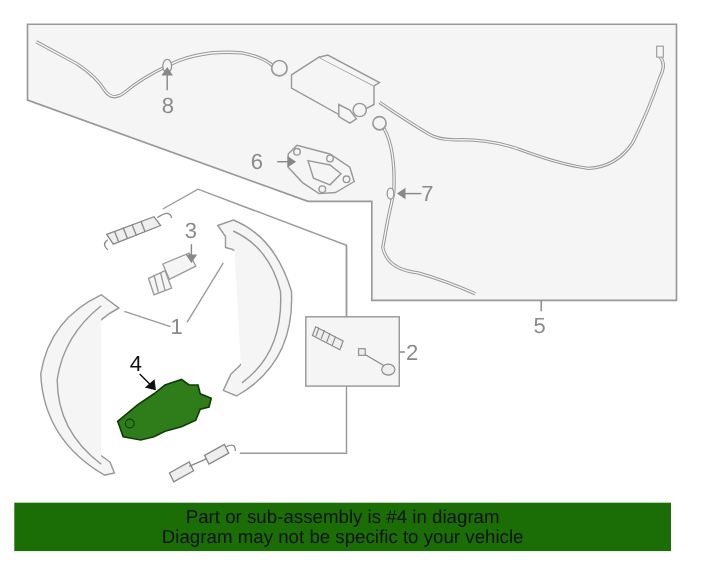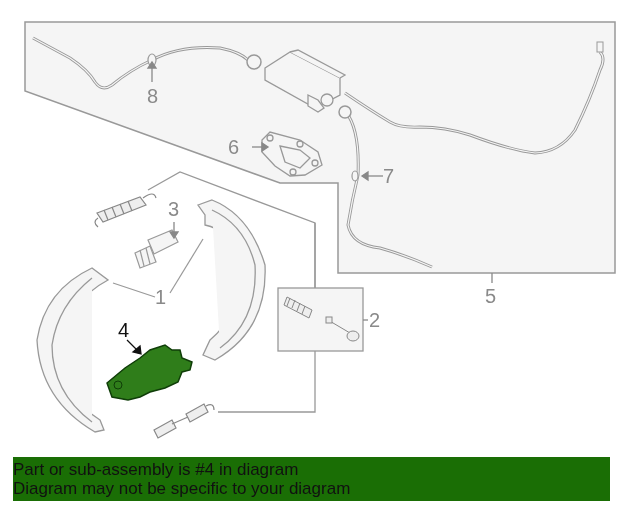--- a/index.html
+++ b/index.html
@@ -2,21 +2,21 @@
 <html><head>
 <meta charset="utf-8">
 <style>
   html, body { margin: 0; padding: 0; background: #ffffff; }
   body { width: 640px; height: 512px; position: relative; overflow: hidden;
          font-family: "Liberation Sans", sans-serif; }
   #diagram { position: absolute; left: 0; top: 0; width: 640px; height: 455px; }
   .callout { font-family: "Liberation Sans", sans-serif; font-size: 20px; fill: #8a8a8a; }
   .callout.hl { fill: #111111; }
   .banner { position: absolute; left: 13px; top: 457px; width: 597px; height: 44px;
-            background: #1a6e05; color: #111; 
+            background: #1a6e05; color: #111; text-align: center;
             font-size: 17px; line-height: 19px; padding-top: 3px; box-sizing: border-box; }
   .banner div { white-space: nowrap; }
 </style>
 </head>
 <body>
 
 <svg id="diagram" viewBox="0 0 640 455" xmlns="http://www.w3.org/2000/svg">
 
   <g>
     <polygon points="25,22 615,22 615,273 338,273 338,183 280,183 25,91" fill="#f5f5f5" stroke="#999" stroke-width="1.5"></polygon>
@@ -144,14 +144,14 @@
   <text class="callout" x="383" y="183">7</text>
   <text class="callout" x="168" y="216">3</text>
   <text class="callout" x="155" y="304">1</text>
   <text class="callout" x="369" y="327">2</text>
   <text class="callout" x="485" y="303">5</text>
   <text class="callout hl" x="118" y="337">4</text>
 </svg>
 
 <div class="banner">
   <div>Part or sub-assembly is #4 in diagram</div>
-  <div>Diagram may not be specific to your diagram</div>
+  <div>Diagram may not be specific to your vehicle</div>
 </div>
 
 </body></html>

